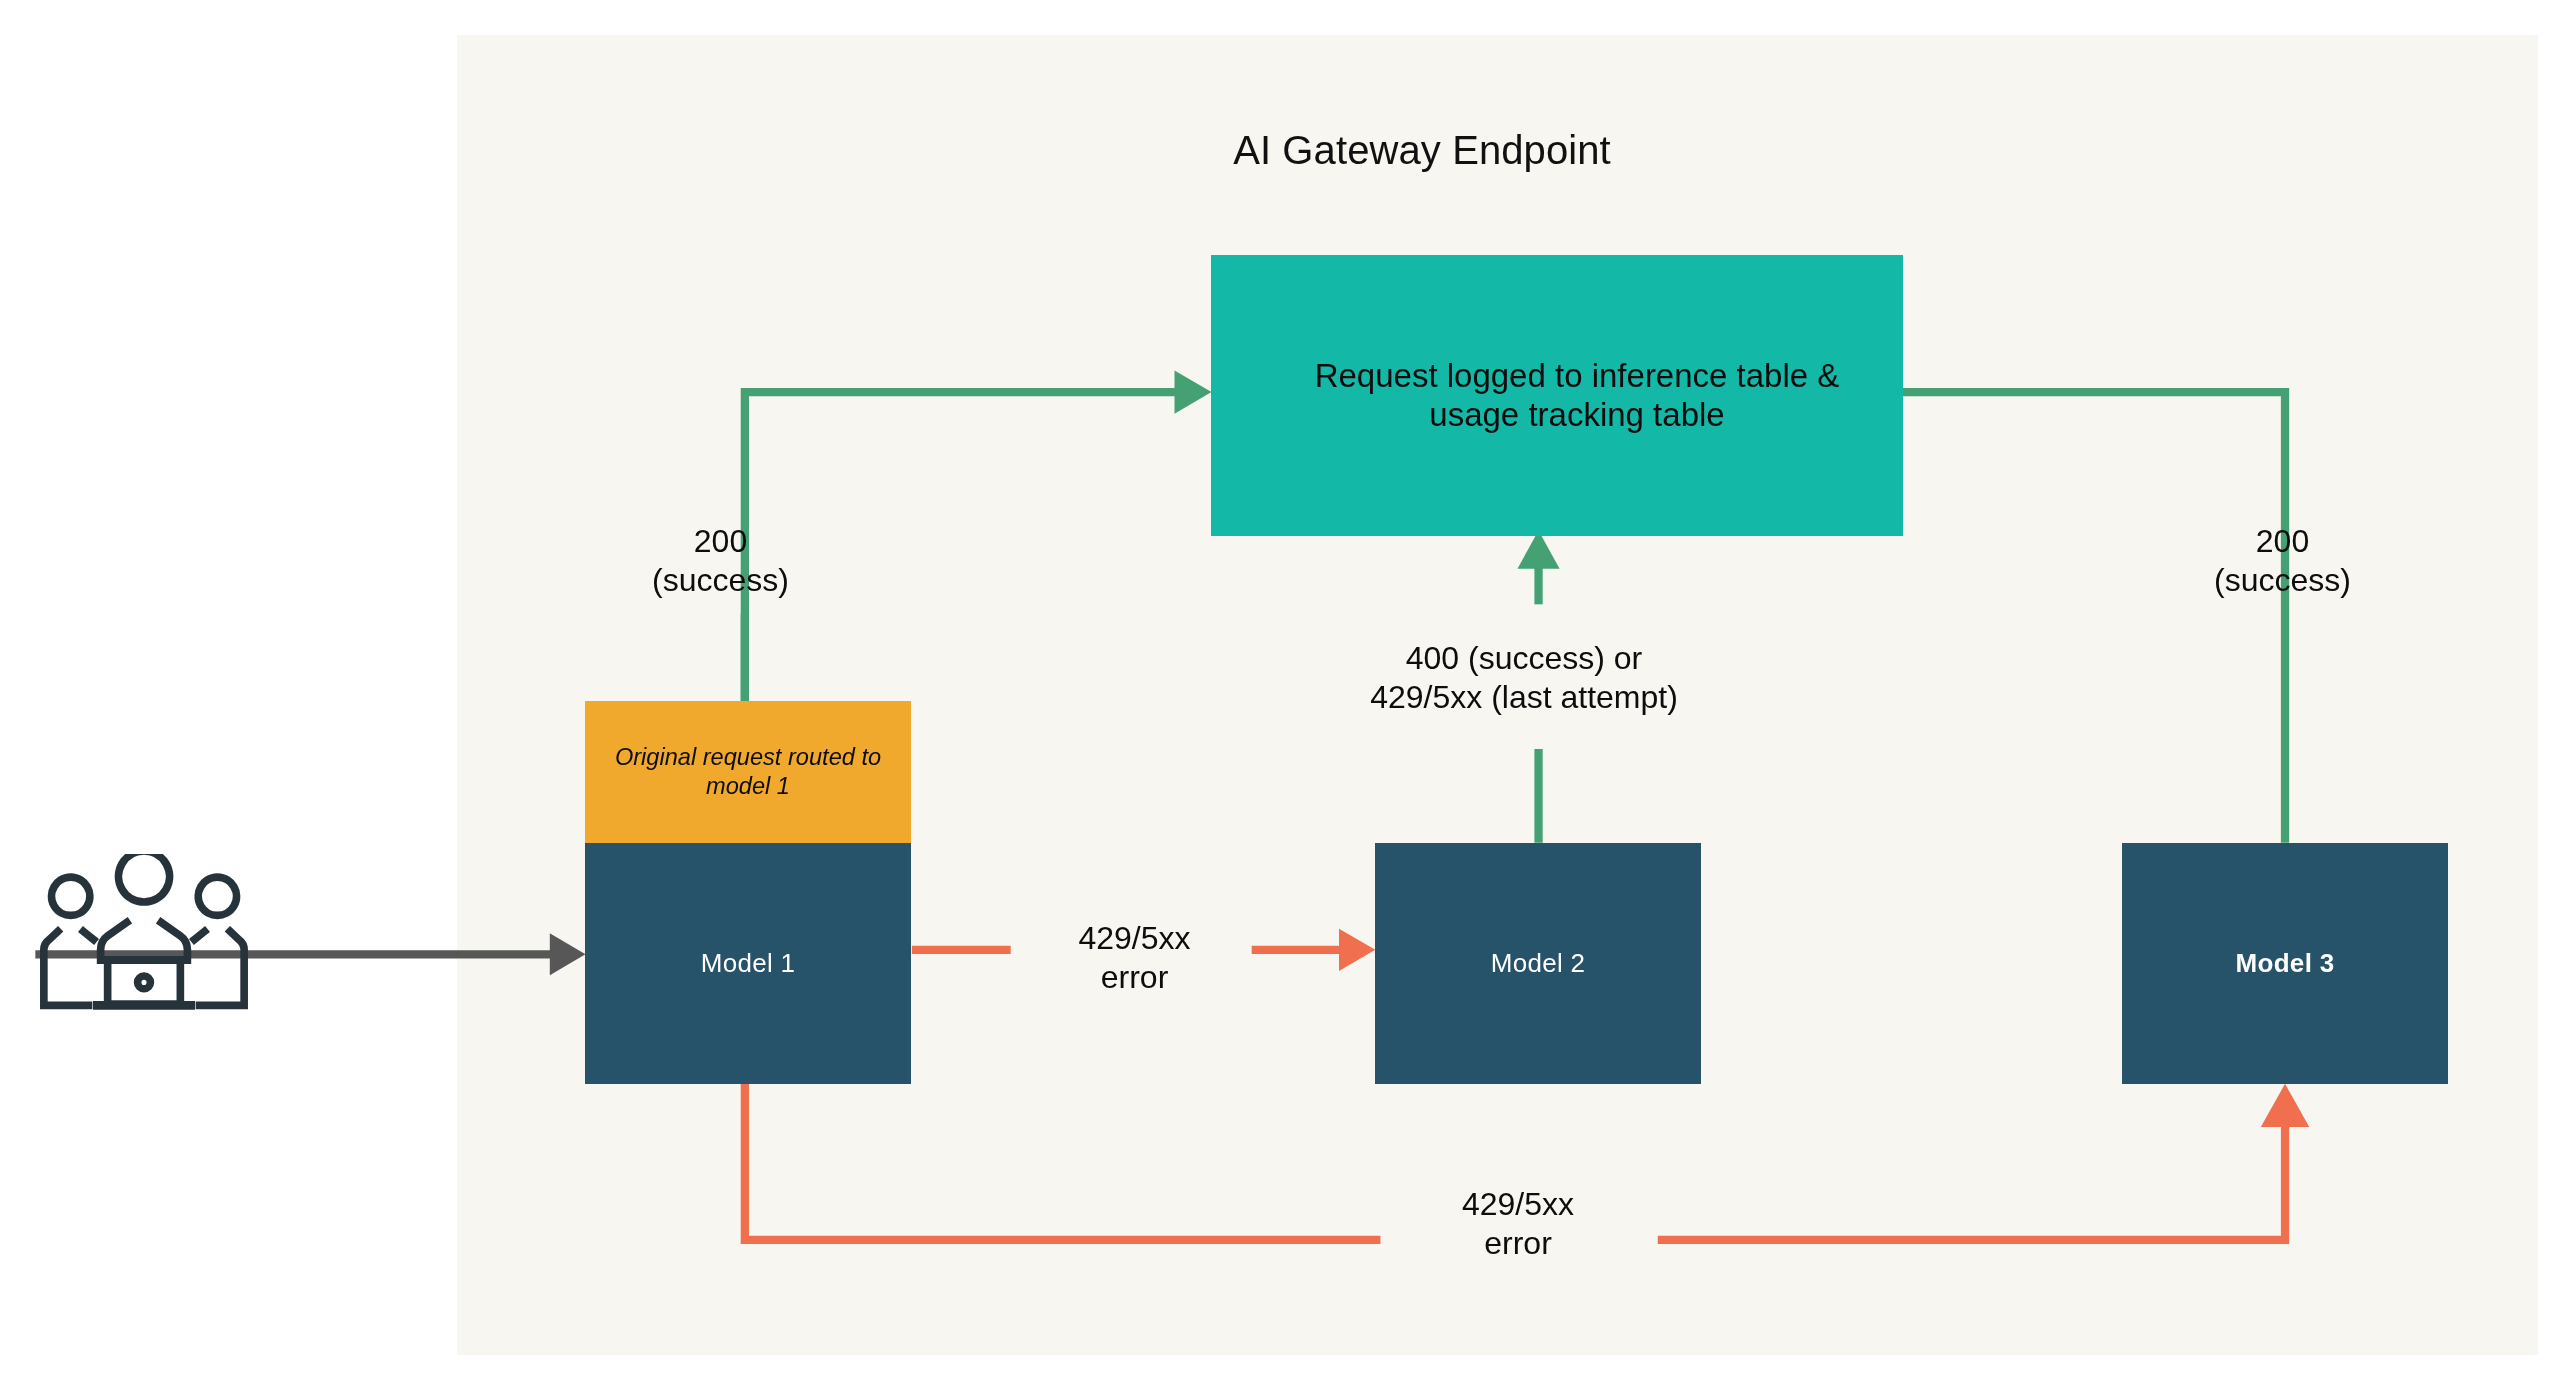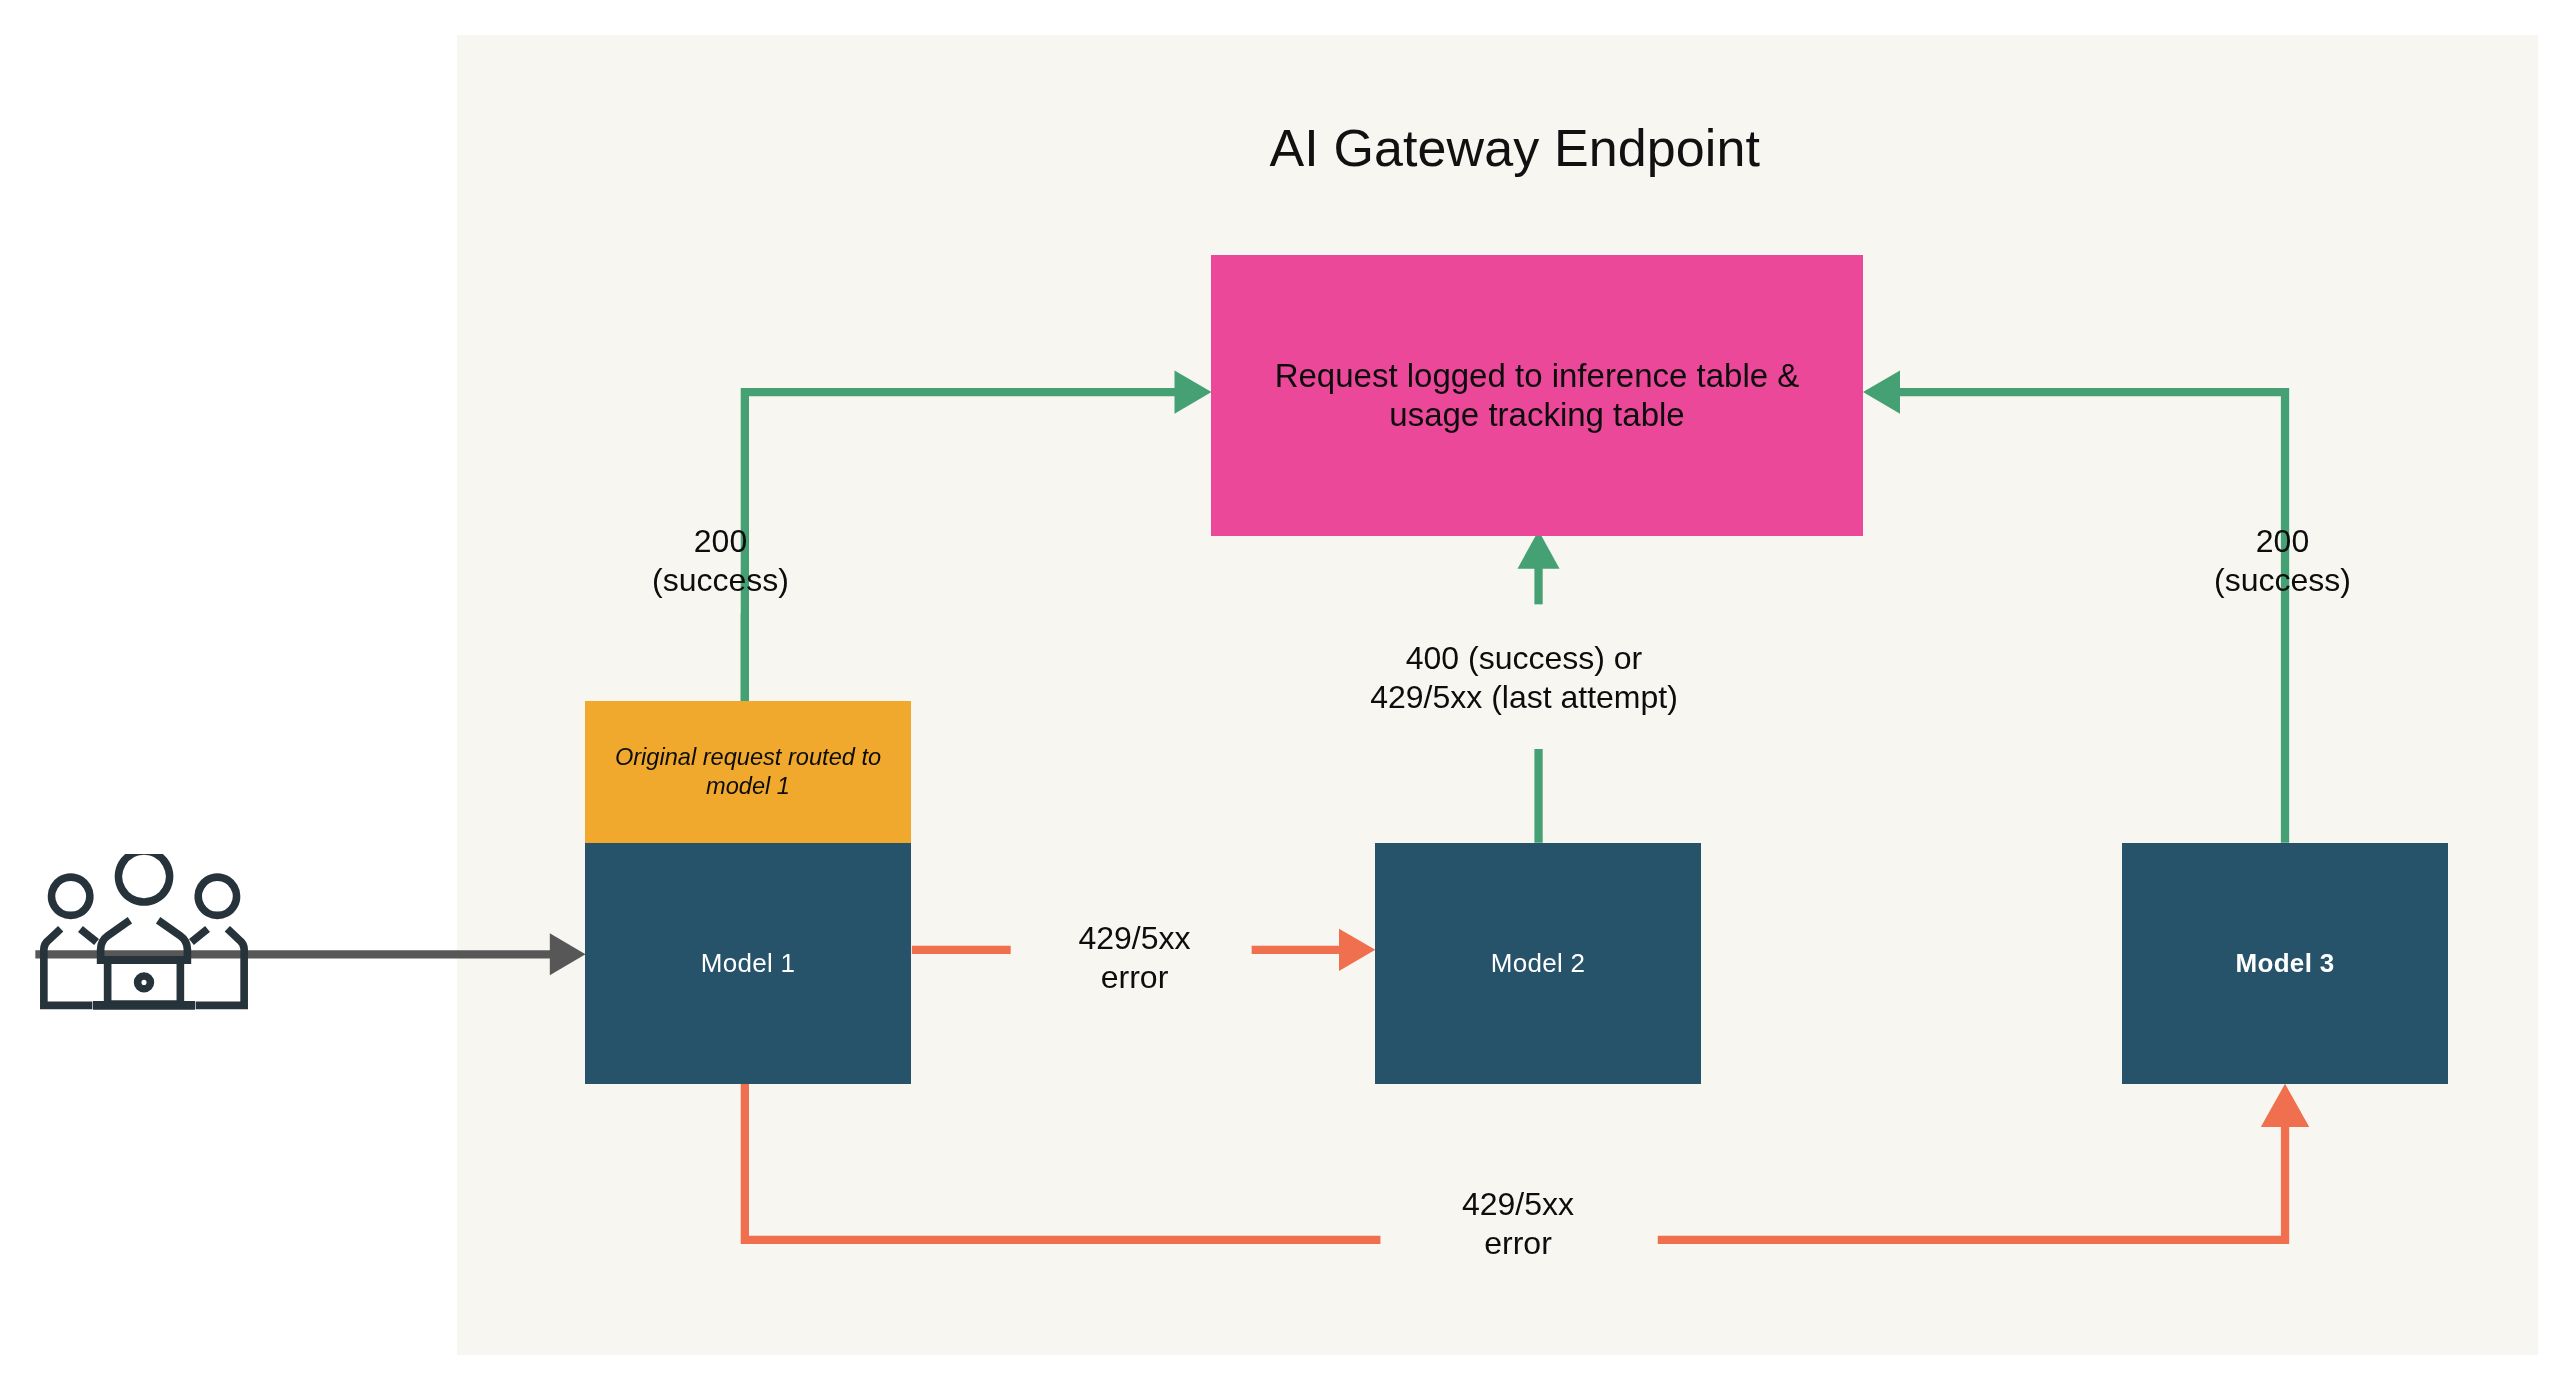--- a/index.html
+++ b/index.html
@@ -28,39 +28,40 @@
     left: 457px;
     top: 35px;
     width: 2081px;
     height: 1320px;
     background: #f7f6f1;
   }
   
   #gateway-title {
     position: absolute;
     left: 1084px;
-    top: 118px;
+    top: 128px;
     width: 676px;
-    text-align: right;
-    font-size: 52px;
+    text-align: center;
+    font-size: 40px;
     color: #111111;
     letter-spacing: 0.1px;
     white-space: nowrap;
   }
   
   #logging-box {
     position: absolute;
     left: 1211px;
     top: 255px;
     width: 652px;
     height: 281px;
-    background: #ec4899;
+    background: #14b8a6;
     display: flex;
     align-items: center;
     justify-content: center;
+    padding-left: 40px;
   }
   #logging-box-label {
     font-size: 33px;
     line-height: 1.18;
     color: #0d0d0d;
     text-align: center;
     padding: 0 16.6px;
   }
   
   .model-box {

